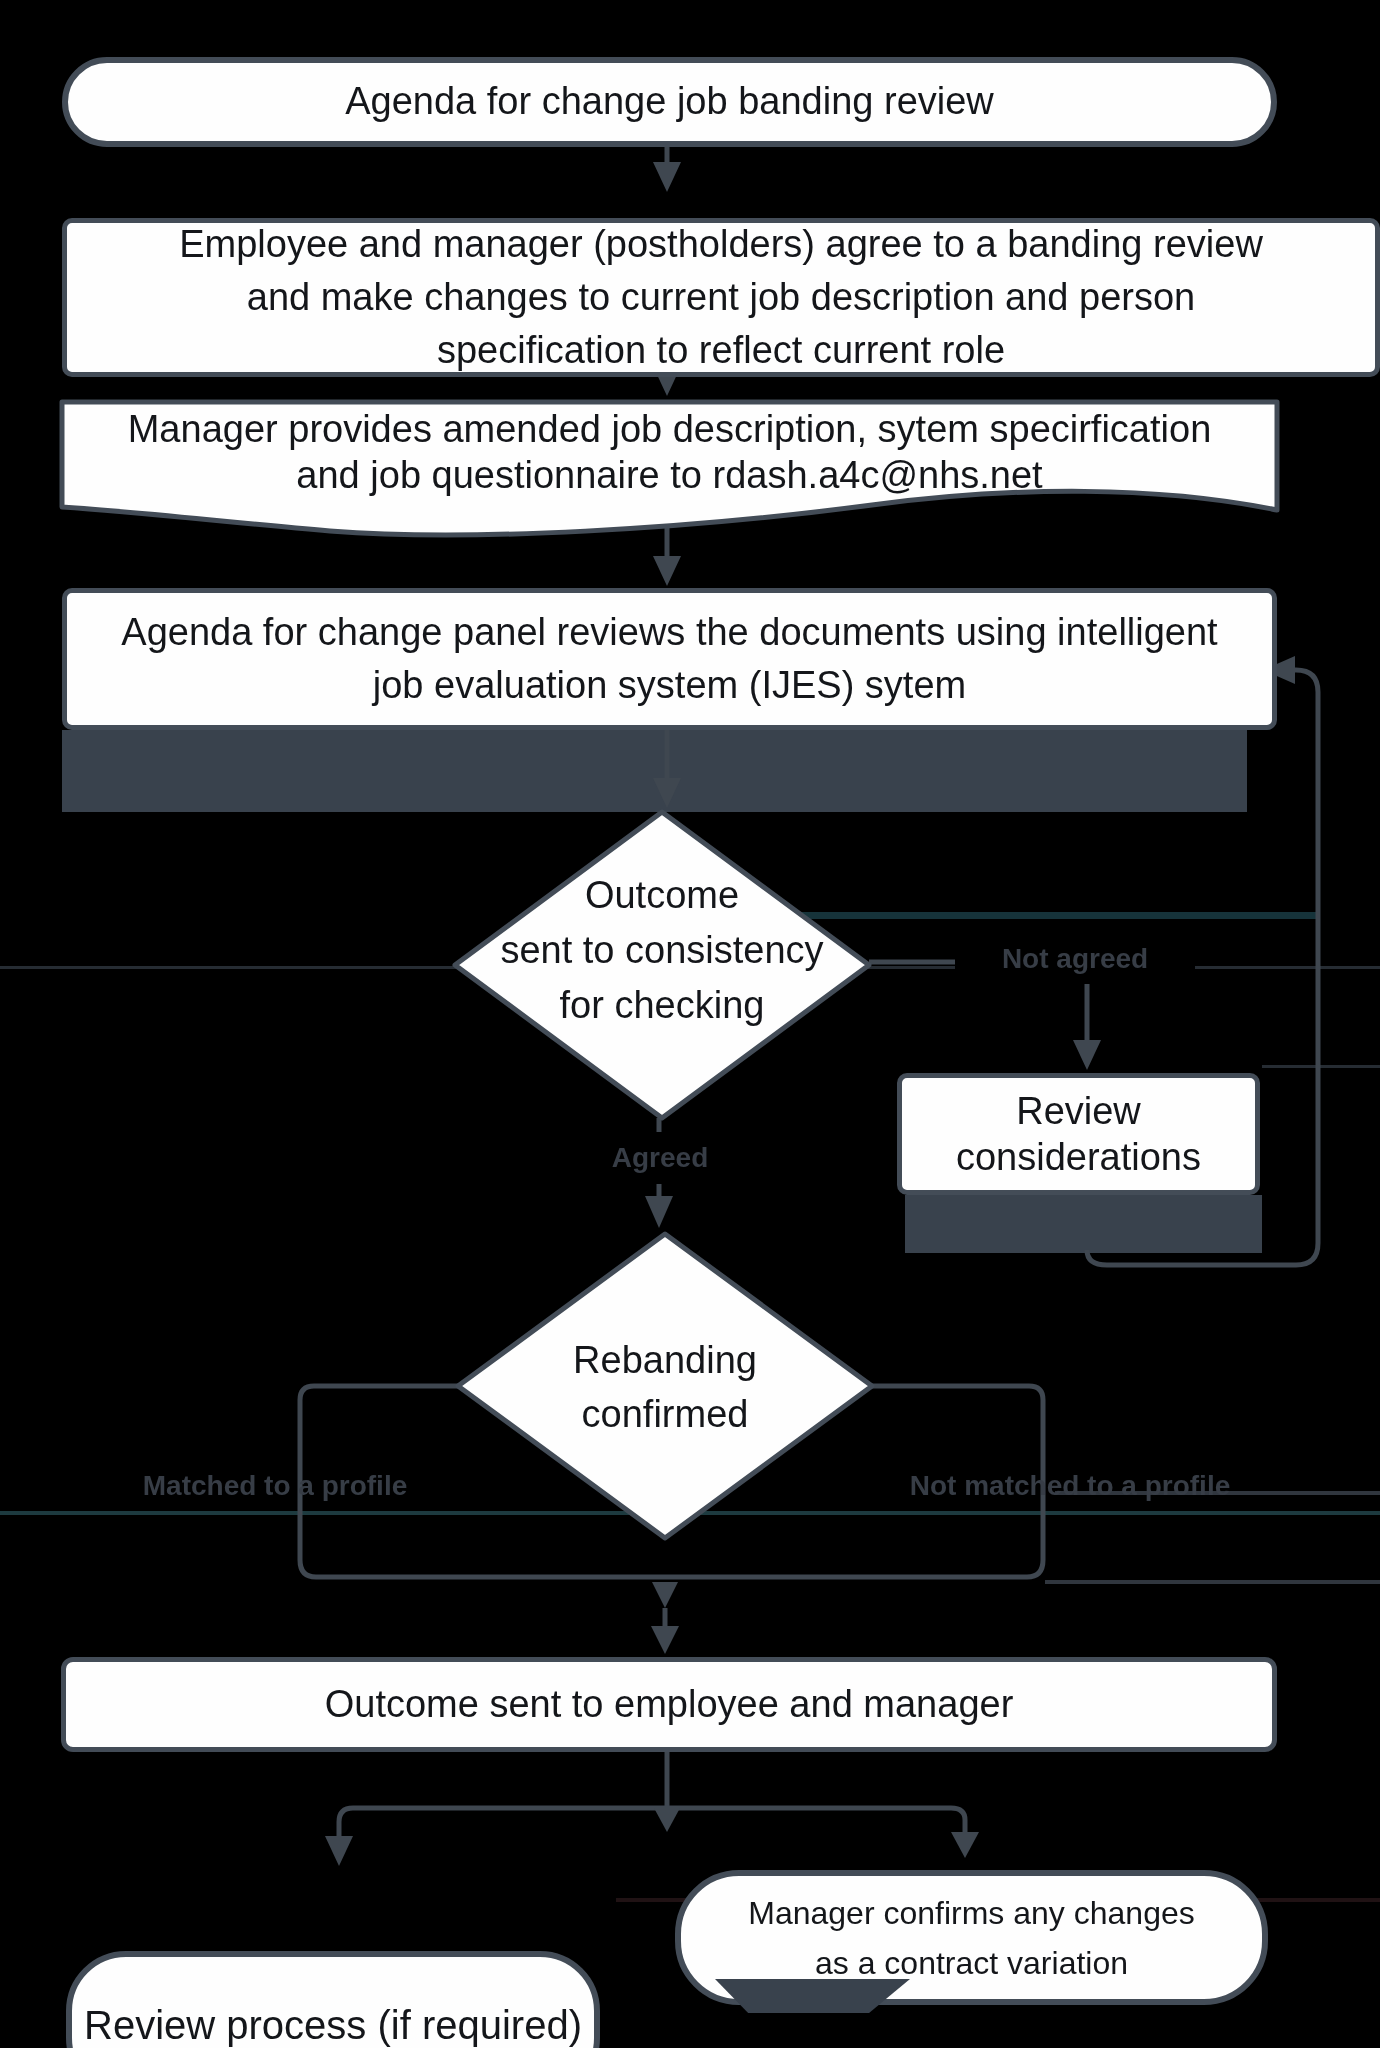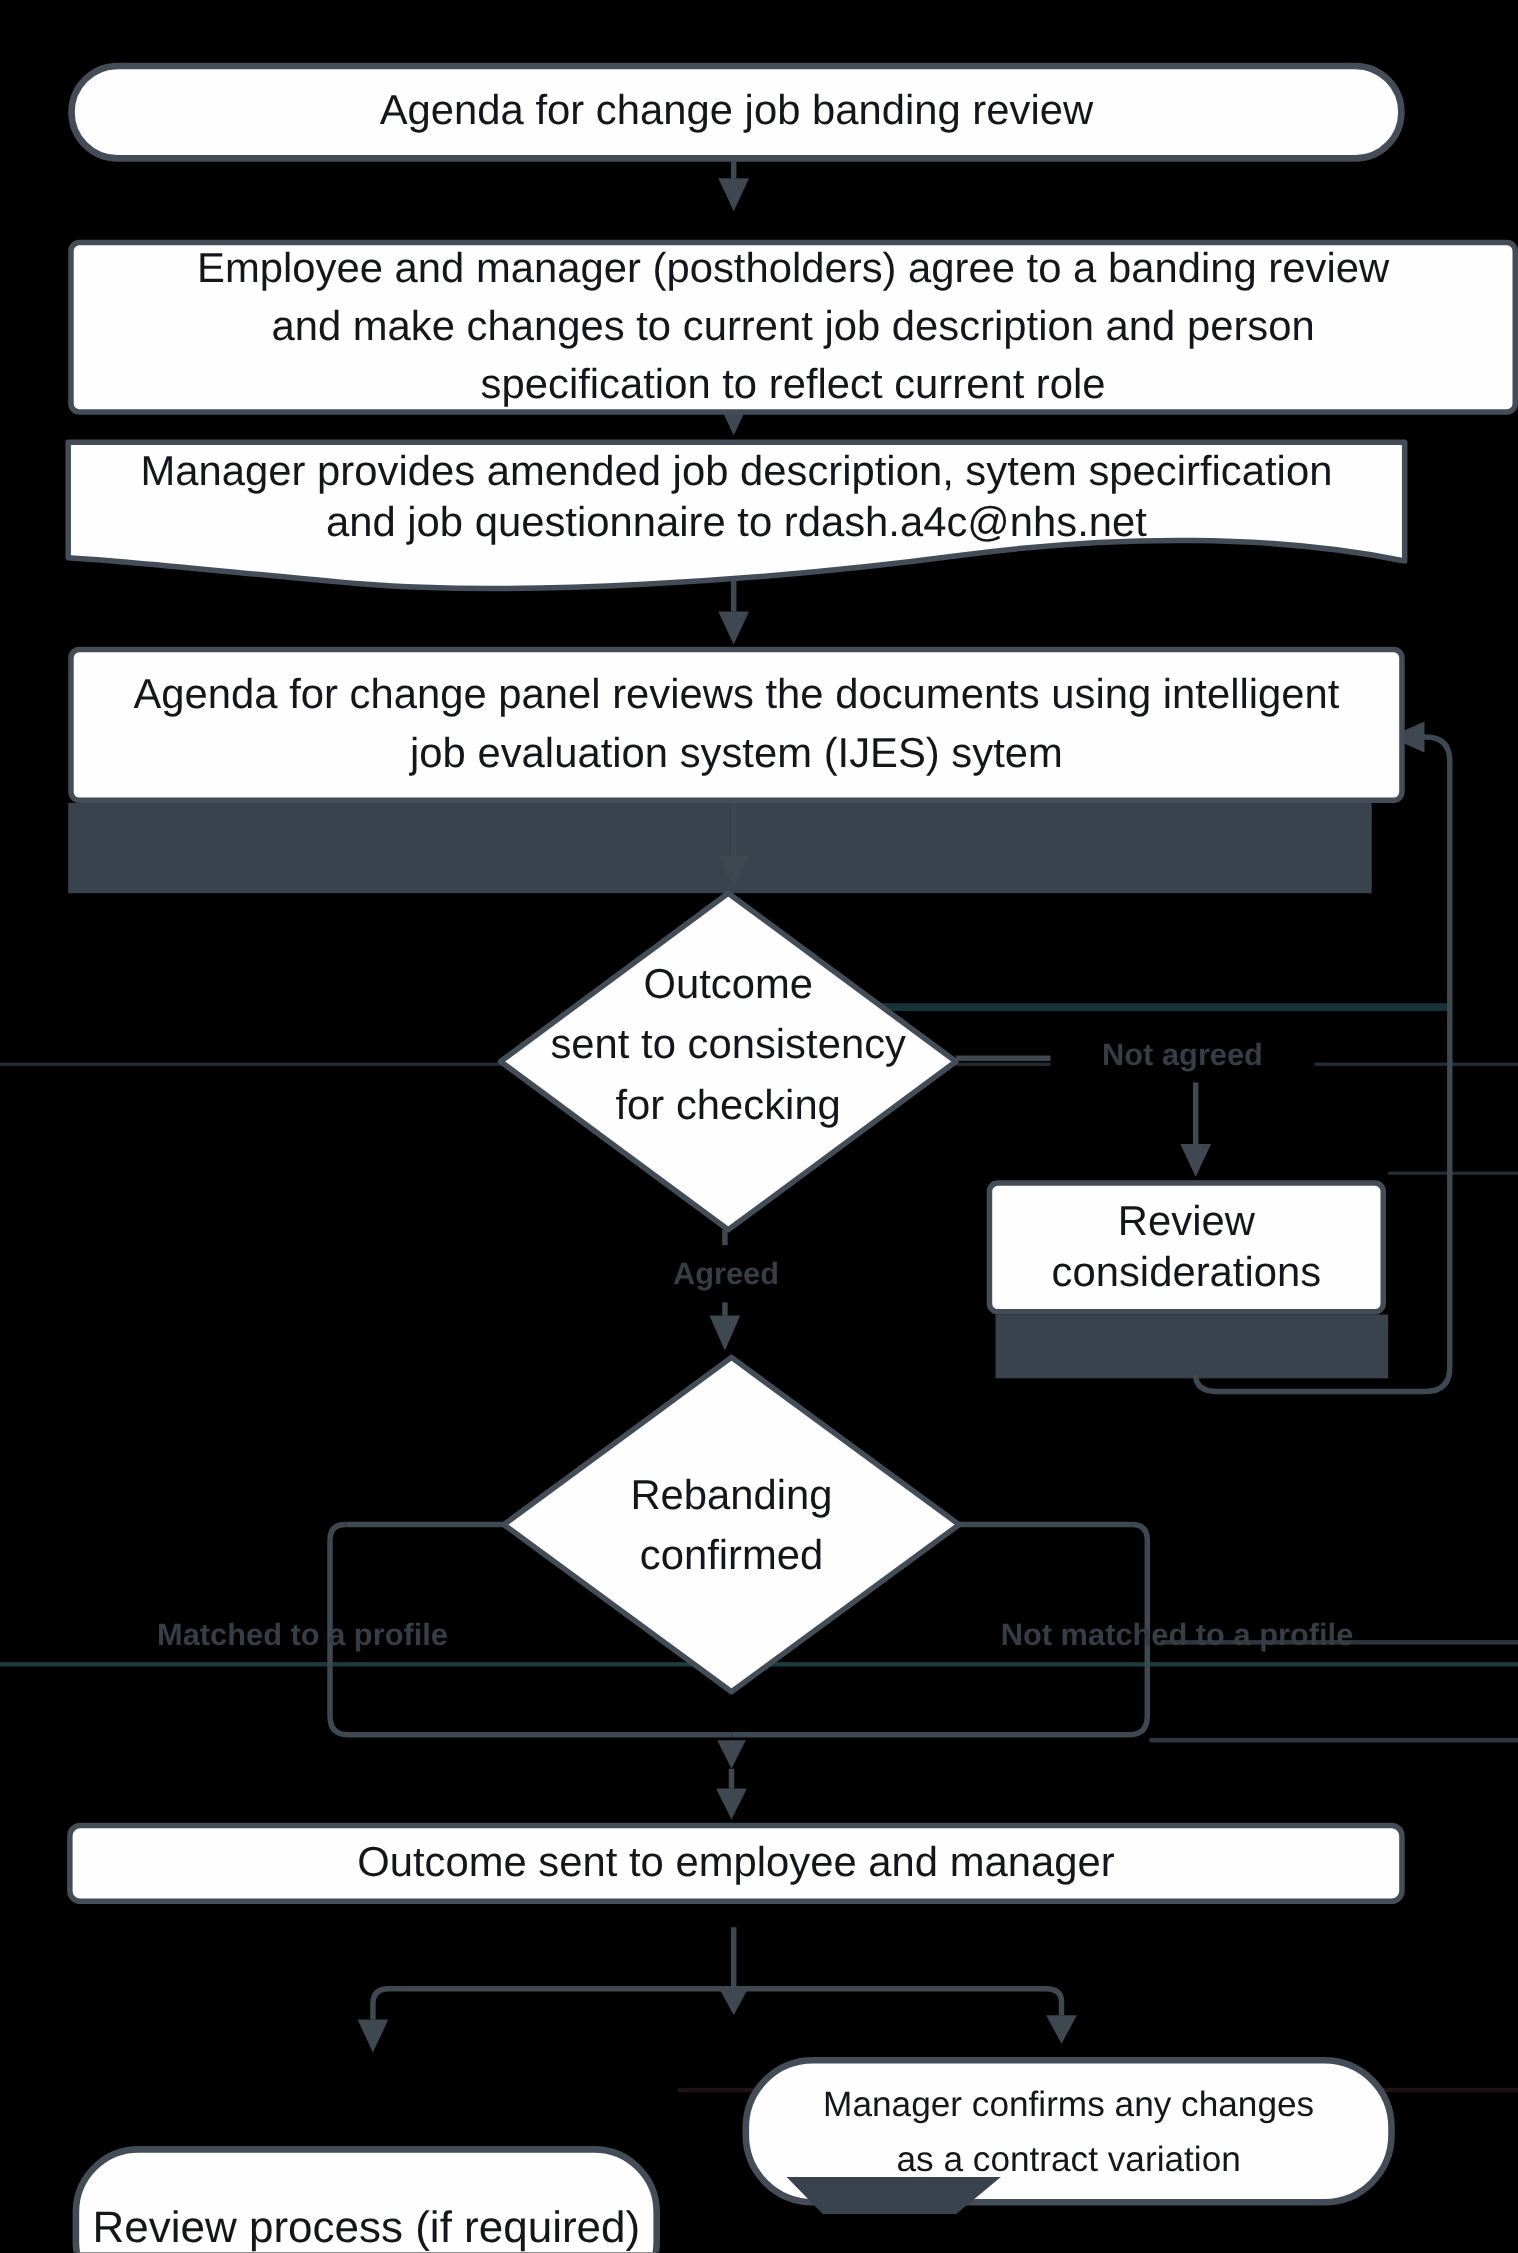--- a/index.html
+++ b/index.html
@@ -122,21 +122,21 @@
   <div class="node" style="left:897px;top:1073px;width:363px;height:122px;border-radius:10px;line-height:46px;">
     <div>Review</div>
     <div>considerations</div>
   </div>
 
   <div class="overlaytext" style="left:458px;top:1333px;width:414px;height:108px;">
     <div style="line-height:54px;">Rebanding</div>
     <div style="line-height:54px;">confirmed</div>
   </div>
 
-  <div class="node" style="left:61px;top:1657px;width:1216px;height:74px;border-radius:12px;text-align:center;">
+  <div class="node" style="left:61px;top:1657px;width:1216px;height:95px;border-radius:12px;text-align:center;">
     <div>Outcome sent to employee and manager</div>
   </div>
 
   <div class="node" style="left:66px;top:1951px;width:534px;height:147px;border-radius:60px;border-width:6px;font-size:40px;">
     <div>Review process (if required)</div>
   </div>
 
   <div class="node" style="left:675px;top:1870px;width:593px;height:135px;border-radius:64px;border-width:6px;font-size:32px;line-height:50px;">
     <div>Manager confirms any changes</div>
     <div>as a contract variation</div>

